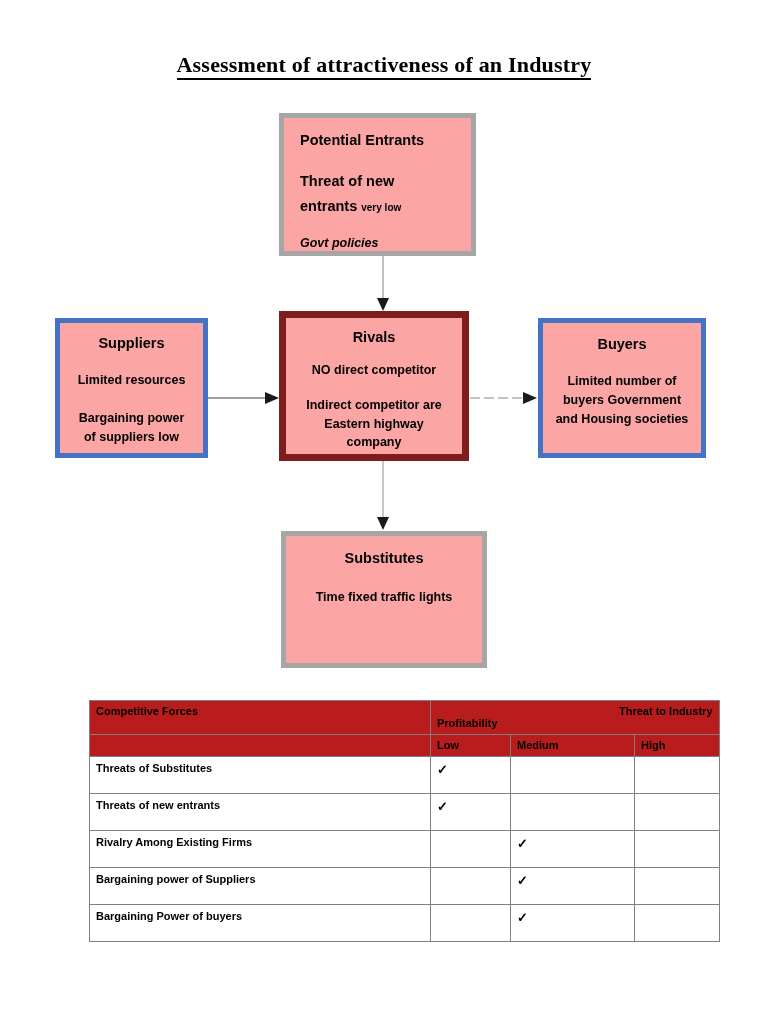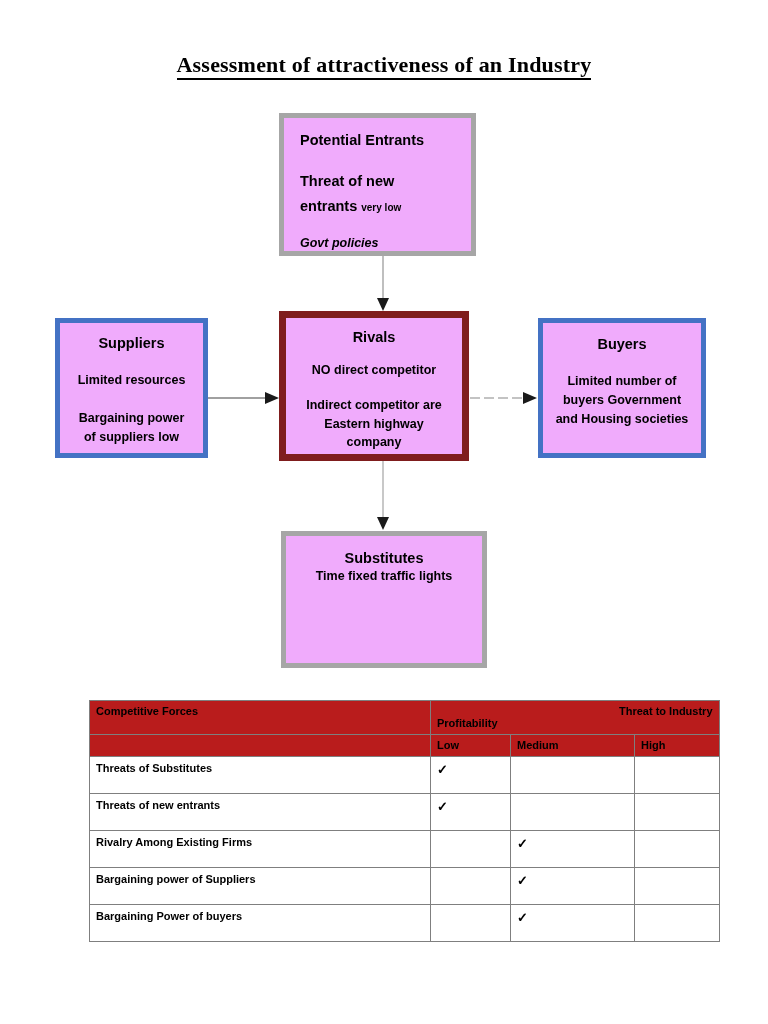--- a/index.html
+++ b/index.html
@@ -29,21 +29,21 @@
     letter-spacing: 0.2px;
   }
   .page-title span {
     border-bottom: 2px solid #000;
     padding-bottom: 1px;
   }
 
   
   .force-box {
     position: absolute;
-    background: #f0abfc;
+    background: #fca5a5;
     box-sizing: border-box;
     overflow: hidden;
   }
   .box-gray   { border: 5px solid #a6a6a6; }
   .box-blue   { border: 5px solid #4472c4; }
   .box-black  { border: 7px solid #7f1d1d; }
 
   .box-title {
     font-weight: bold;
     font-size: 14.5px;
@@ -91,21 +91,21 @@
   #buyers {
     left: 538px; top: 318px; width: 168px; height: 140px;
     padding: 12px 7px 0 7px;
   }
   #buyers .box-title { margin-bottom: 19px; }
 
   #substitutes {
     left: 281px; top: 531px; width: 206px; height: 137px;
     padding: 13px 8px 0 8px;
   }
-  #substitutes .box-title { }
+  #substitutes .box-title { margin-bottom: 21px; }
 
   
   .arrow { position: absolute; }
   .arrow svg { display: block; }
 
   
   .forces-table {
     position: absolute;
     left: 89px;
     top: 700px;

